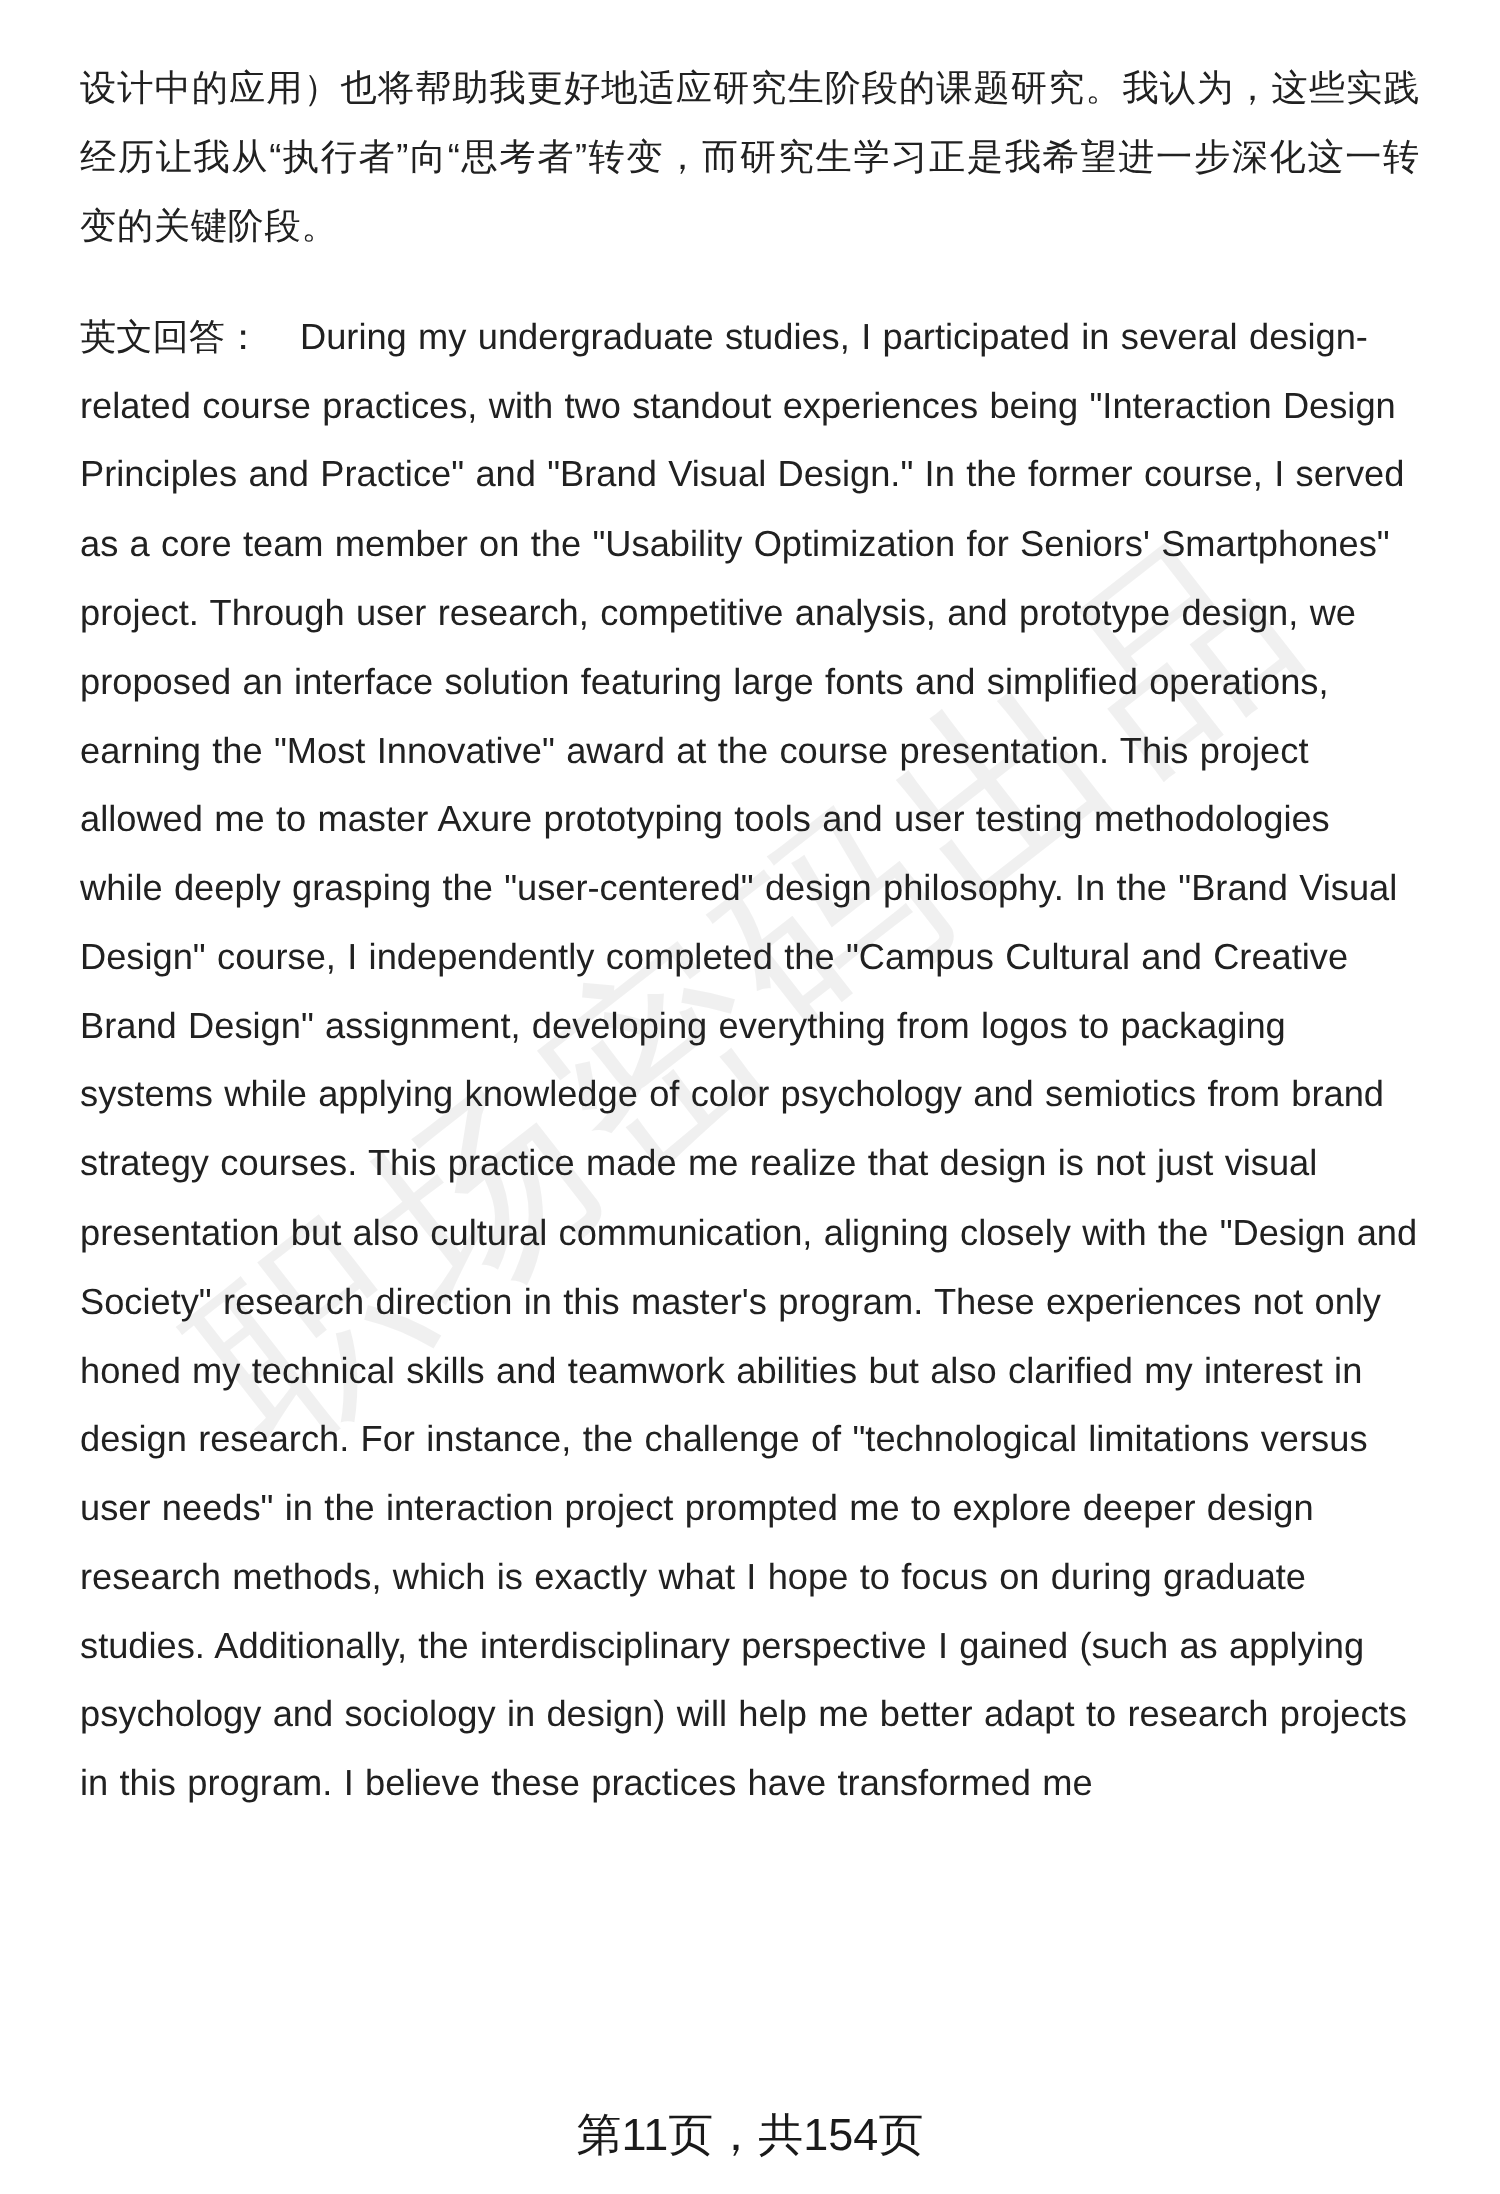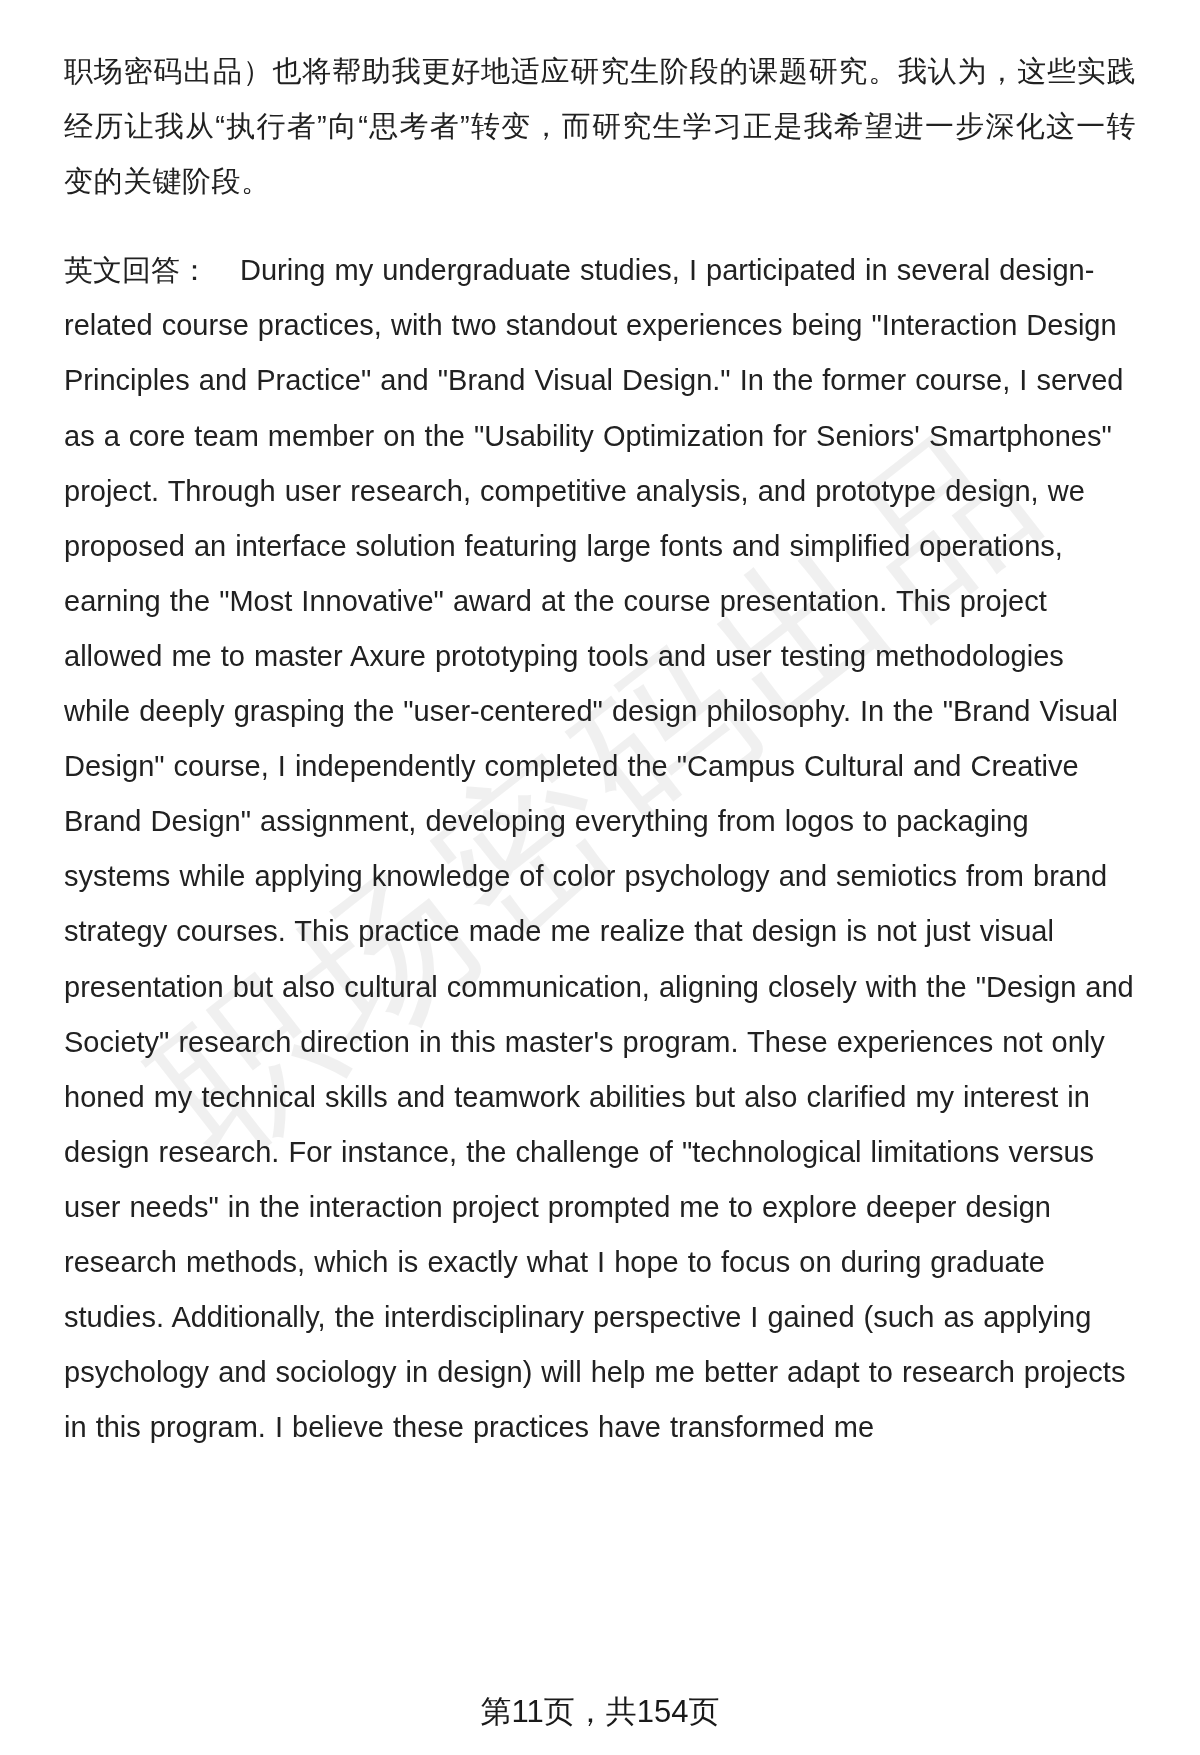--- a/index.html
+++ b/index.html
@@ -51,33 +51,33 @@
     z-index: 0;
     pointer-events: none;
     user-select: none;
   }
   .footer {
     position: absolute;
     left: 0;
     bottom: 22px;
     width: 100%;
     text-align: center;
-    font-size: 31px;
+    font-size: 36px;
     color: #1a1a1a;
     z-index: 1;
   }
 </style>
 </head>
 <body>
 
 <div class="watermark">职场密码出品</div>
 
 <div class="page">
 
-  <p class="para para-cn">职场密码出品）也将帮助我更好地适应研究生阶段的课题研究。我认为，这些实践经历让我从“执行者”向“思考者”转变，而研究生学习正是我希望进一步深化这一转变的关键阶段。</p>
+  <p class="para para-cn">设计中的应用）也将帮助我更好地适应研究生阶段的课题研究。我认为，这些实践经历让我从“执行者”向“思考者”转变，而研究生学习正是我希望进一步深化这一转变的关键阶段。</p>
 
   <p class="para para-en">
     <span class="en-label">英文回答：</span><span>During my undergraduate studies, I participated in several design-related course practices, with two standout experiences being "Interaction Design Principles and Practice" and "Brand Visual Design." In the former course, I served as a core team member on the "Usability Optimization for Seniors' Smartphones" project. Through user research, competitive analysis, and prototype design, we proposed an interface solution featuring large fonts and simplified operations, earning the "Most Innovative" award at the course presentation. This project allowed me to master Axure prototyping tools and user testing methodologies while deeply grasping the "user-centered" design philosophy. In the "Brand Visual Design" course, I independently completed the "Campus Cultural and Creative Brand Design" assignment, developing everything from logos to packaging systems while applying knowledge of color psychology and semiotics from brand strategy courses. This practice made me realize that design is not just visual presentation but also cultural communication, aligning closely with the "Design and Society" research direction in this master's program. These experiences not only honed my technical skills and teamwork abilities but also clarified my interest in design research. For instance, the challenge of "technological limitations versus user needs" in the interaction project prompted me to explore deeper design research methods, which is exactly what I hope to focus on during graduate studies. Additionally, the interdisciplinary perspective I gained (such as applying psychology and sociology in design) will help me better adapt to research projects in this program. I believe these practices have transformed me</span>
   </p>
 
 </div>
 
 <div class="footer">第11页，共154页</div>
 
 </body></html>

